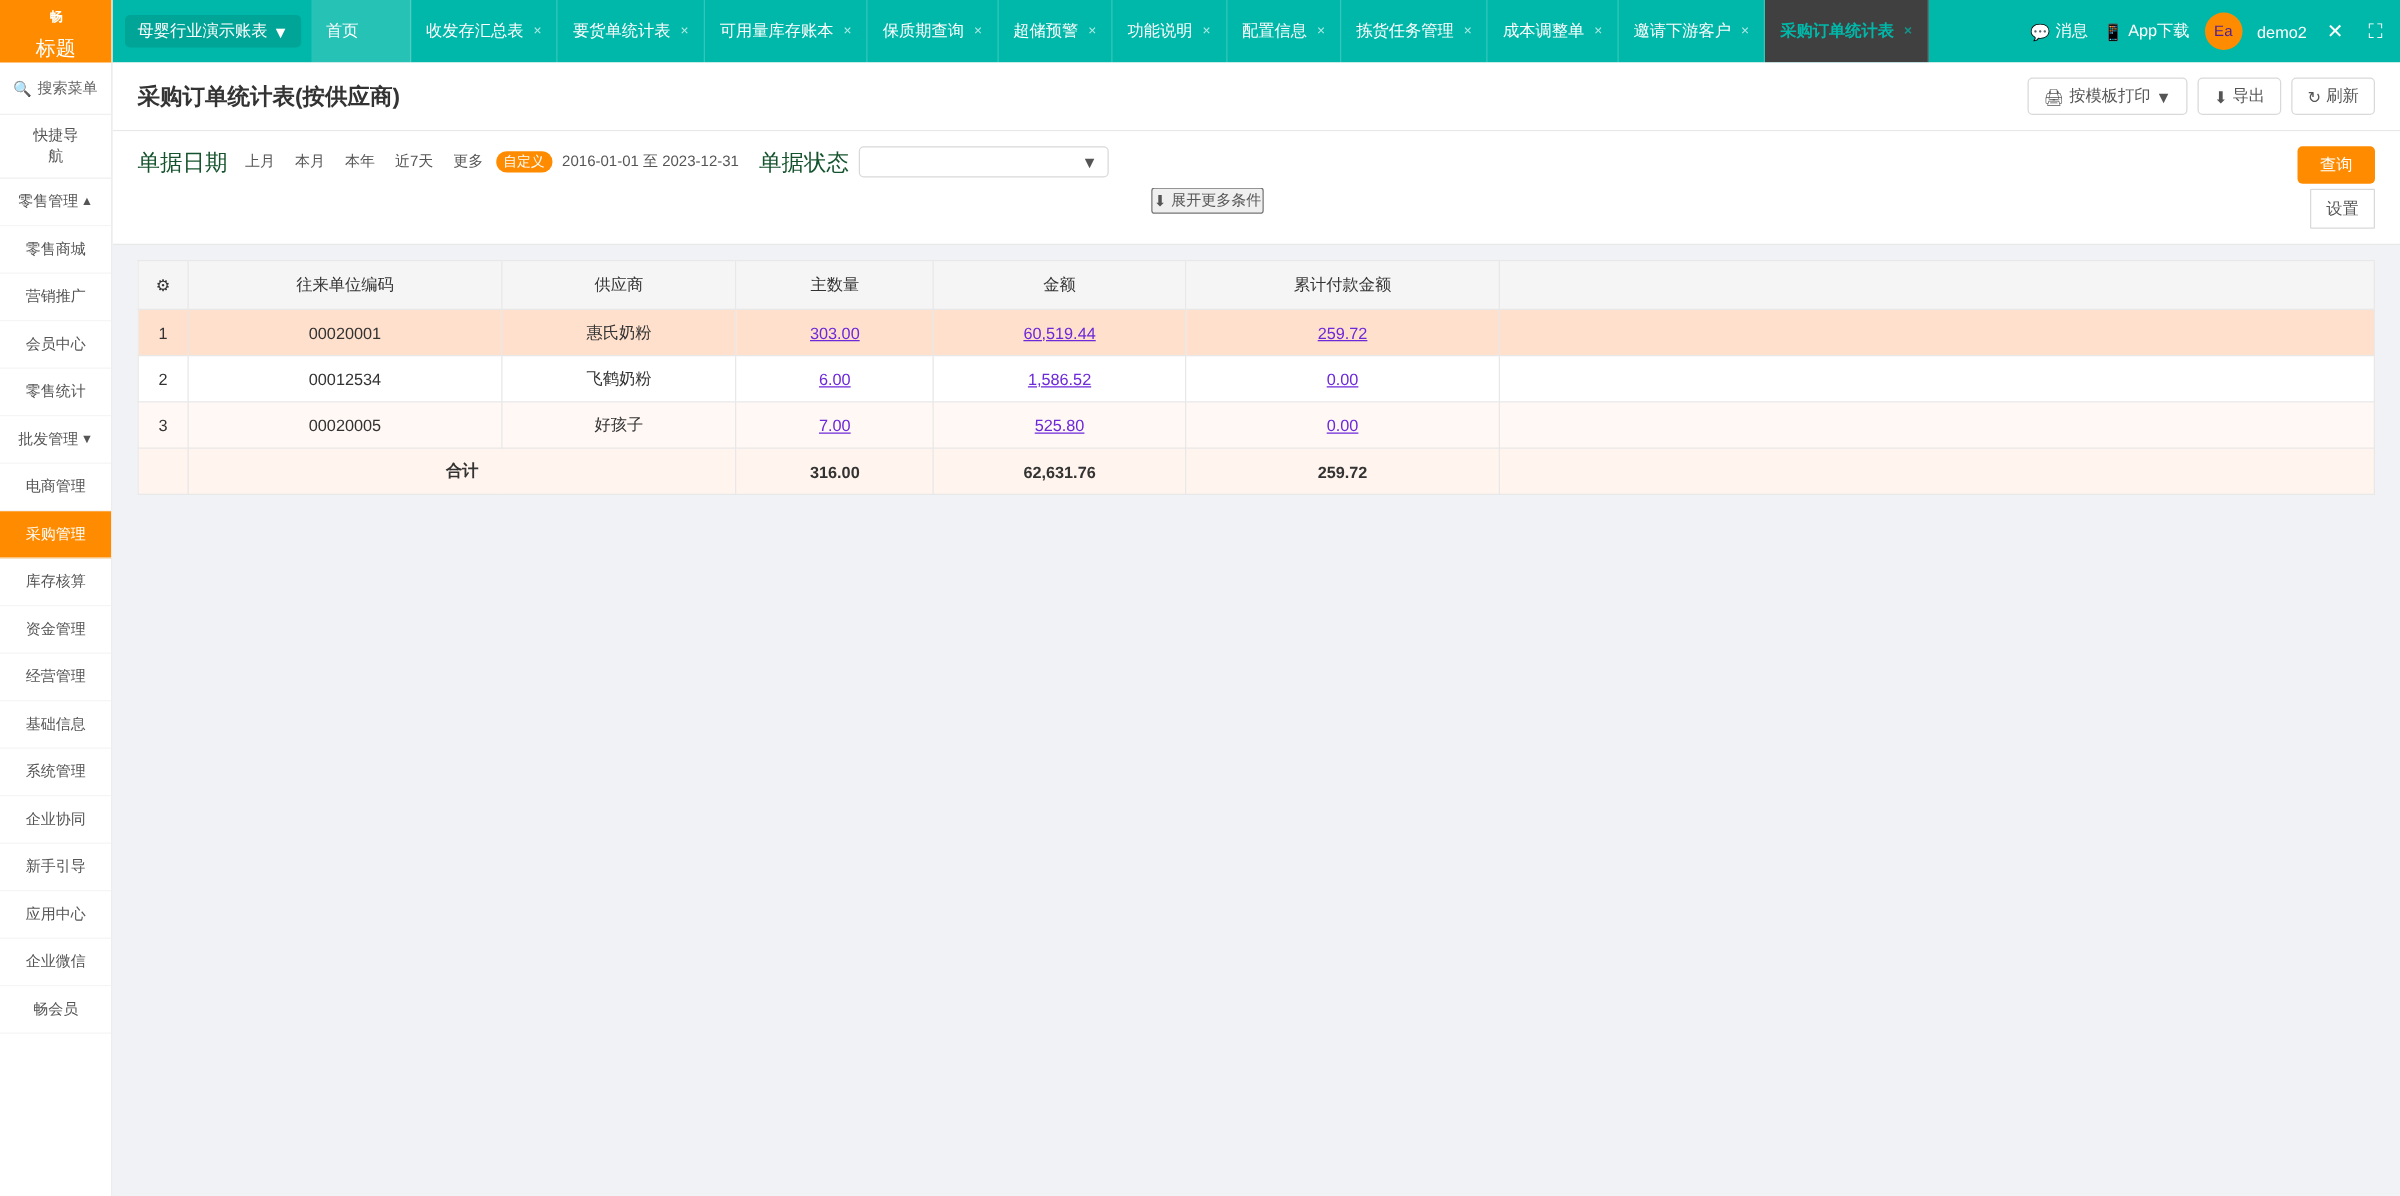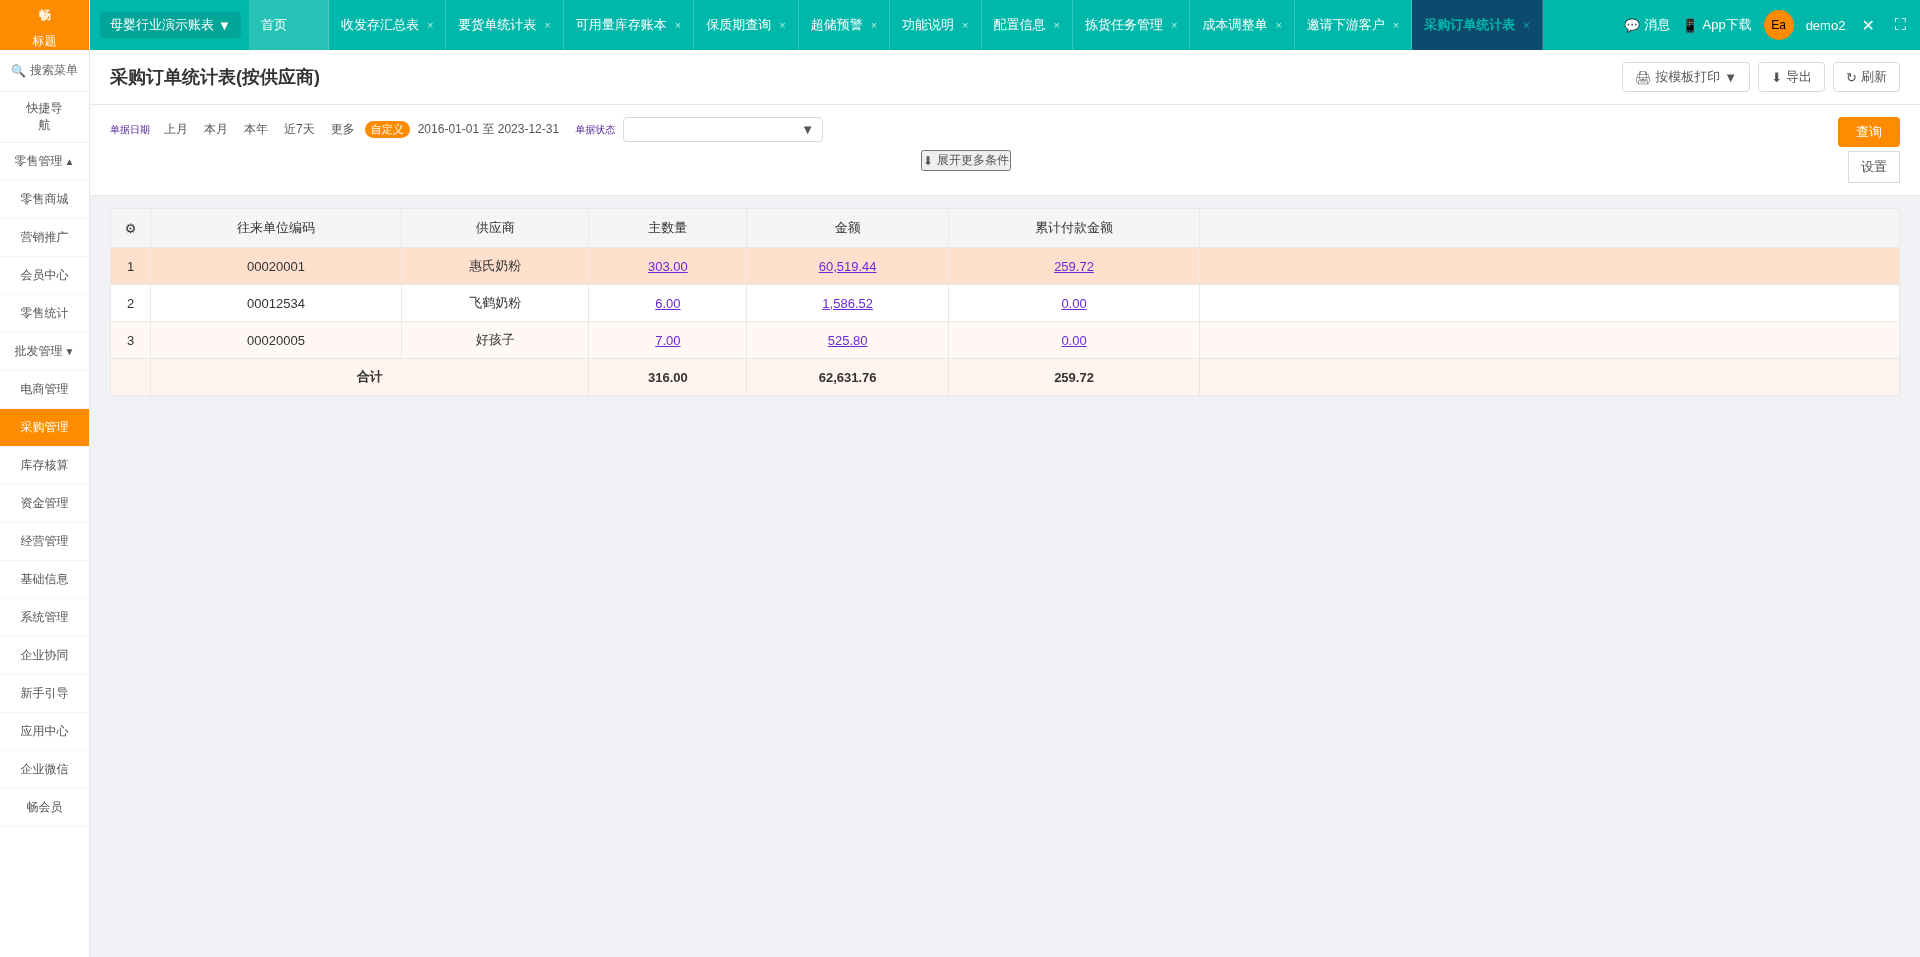--- a/index.html
+++ b/index.html
@@ -1,59 +1,59 @@
 <!DOCTYPE html>
 <html><head>
   <meta charset="utf-8">
   <style>
     * { margin: 0; padding: 0; box-sizing: border-box; }
     body { font-family: 'Microsoft YaHei', sans-serif; font-size: 13px; background: #f5f5f5; width: 1920px; height: 957px; overflow: hidden; display: flex; flex-direction: row; }
 
     
     .sidebar { width: 90px; background: #fff; display: flex; flex-direction: column; border-right: 1px solid #e8e8e8; flex-shrink: 0; }
     .sidebar-logo { height: 50px; background: #ff8c00; display: flex; align-items: center; justify-content: center; flex-direction: column; cursor: pointer; }
-    .sidebar-logo-text { color: #fff; font-size: 12px; margin-top: 2px; }
+    .sidebar-logo-text { color: #fff; font-size: 16px; margin-top: 2px; }
     .sidebar-search-btn { width: 100%; background: none; border: none; color: #666; font-size: 12px; cursor: pointer; padding: 4px 0; text-align: center; display: flex; align-items: center; justify-content: center; gap: 4px; }
 
     .sidebar-menu { flex: 1; overflow-y: auto; }
 
     
     .main-area { flex: 1; display: flex; flex-direction: column; overflow: hidden; }
 
     
     .top-bar { height: 50px; background: #00b8a9; display: flex; align-items: center; padding: 0 10px; gap: 0; }
     .top-bar-dropdown { display: flex; align-items: center; background: rgba(0,0,0,0.1); border-radius: 4px; padding: 4px 10px; color: #fff; font-size: 13px; cursor: pointer; margin-right: 8px; gap: 4px; white-space: nowrap; }
     .top-bar-tabs { display: flex; align-items: stretch; flex: 1; overflow: hidden; height: 50px; }
     .top-tab { display: flex; align-items: center; padding: 0 12px; color: #fff; font-size: 13px; cursor: pointer; white-space: nowrap; border-right: 1px solid rgba(255,255,255,0.2); gap: 4px; min-width: 80px; }
-    .top-tab.active { background: #0c4a6e; color: #00b8a9; font-weight: 600; }
+    .top-tab.active { background: #404040; color: #00b8a9; font-weight: 600; }
     .top-tab .close-x { font-size: 11px; opacity: 0.7; margin-left: 4px; }
     .top-tab.home { background: rgba(255,255,255,0.15); }
 
     .top-right { display: flex; align-items: center; gap: 12px; margin-left: 8px; }
     .top-right-btn { color: #fff; font-size: 13px; cursor: pointer; display: flex; align-items: center; gap: 4px; white-space: nowrap; }
-    .avatar { width: 30px; height: 30px; border-radius: 50%; background: #ff8c00; display: flex; align-items: center; justify-content: center; color: #000000; font-size: 12px; cursor: pointer; }
+    .avatar { width: 30px; height: 30px; border-radius: 50%; background: #ff8c00; display: flex; align-items: center; justify-content: center; color: #4c1d95; font-size: 12px; cursor: pointer; }
     .top-right-close { color: #fff; cursor: pointer; font-size: 16px; padding: 4px; }
     .top-right-expand { color: #fff; cursor: pointer; font-size: 16px; padding: 4px; }
 
     
     .content-area { flex: 1; background: #f0f2f5; overflow: hidden; display: flex; flex-direction: column; }
 
     
     .page-header { background: #fff; padding: 12px 20px; display: flex; align-items: center; justify-content: space-between; border-bottom: 1px solid #e8e8e8; }
     .page-title { font-size: 18px; font-weight: 600; color: #333; }
     .page-actions { display: flex; gap: 8px; align-items: center; }
     .btn-print { background: #fff; border: 1px solid #d9d9d9; border-radius: 4px; padding: 5px 12px; cursor: pointer; color: #555; font-size: 13px; display: flex; align-items: center; gap: 4px; }
     .btn-export { background: #fff; border: 1px solid #d9d9d9; border-radius: 4px; padding: 5px 12px; cursor: pointer; color: #555; font-size: 13px; display: flex; align-items: center; gap: 4px; }
     .btn-refresh { background: #fff; border: 1px solid #d9d9d9; border-radius: 4px; padding: 5px 12px; cursor: pointer; color: #555; font-size: 13px; display: flex; align-items: center; gap: 4px; }
 
     
     .filter-area { background: #fff; padding: 12px 20px; border-bottom: 1px solid #e8e8e8; }
     .filter-row { display: flex; align-items: center; gap: 16px; flex-wrap: wrap; }
     .filter-item { display: flex; align-items: center; gap: 8px; }
-    .filter-label { color: #4c1d95; font-size: 10px; white-space: nowrap; }
+    .filter-label { color: #14532d; font-size: 18px; white-space: nowrap; }
     .date-shortcuts { display: flex; gap: 4px; align-items: center; }
     .date-btn { background: none; border: none; color: #555; font-size: 12px; cursor: pointer; padding: 2px 6px; }
     .date-range { display: flex; align-items: center; gap: 4px; font-size: 12px; color: #555; }
     .custom-badge { background: #ff8c00; color: #fff; font-size: 11px; padding: 1px 6px; border-radius: 10px; }
     .filter-select { border: 1px solid #d9d9d9; border-radius: 4px; padding: 4px 8px; font-size: 13px; color: #555; min-width: 150px; cursor: pointer; display: flex; align-items: center; gap: 4px; background: #fff; }
     .filter-input { border: 1px solid #d9d9d9; border-radius: 4px; padding: 4px 8px; font-size: 13px; color: #555; min-width: 200px; outline: none; }
     .expand-btn { color: #555; font-size: 12px; cursor: pointer; display: flex; align-items: center; gap: 4px; }
     .btn-query { background: #ff8c00; color: #fff; border: none; border-radius: 4px; padding: 6px 18px; font-size: 13px; cursor: pointer; }
     .btn-settings { background: #fff; border: 1px solid #d9d9d9; border-radius: 1px; padding: 6px 12px; font-size: 13px; cursor: pointer; color: #555; }
     .more-dots { color: #999; cursor: pointer; font-size: 16px; }

